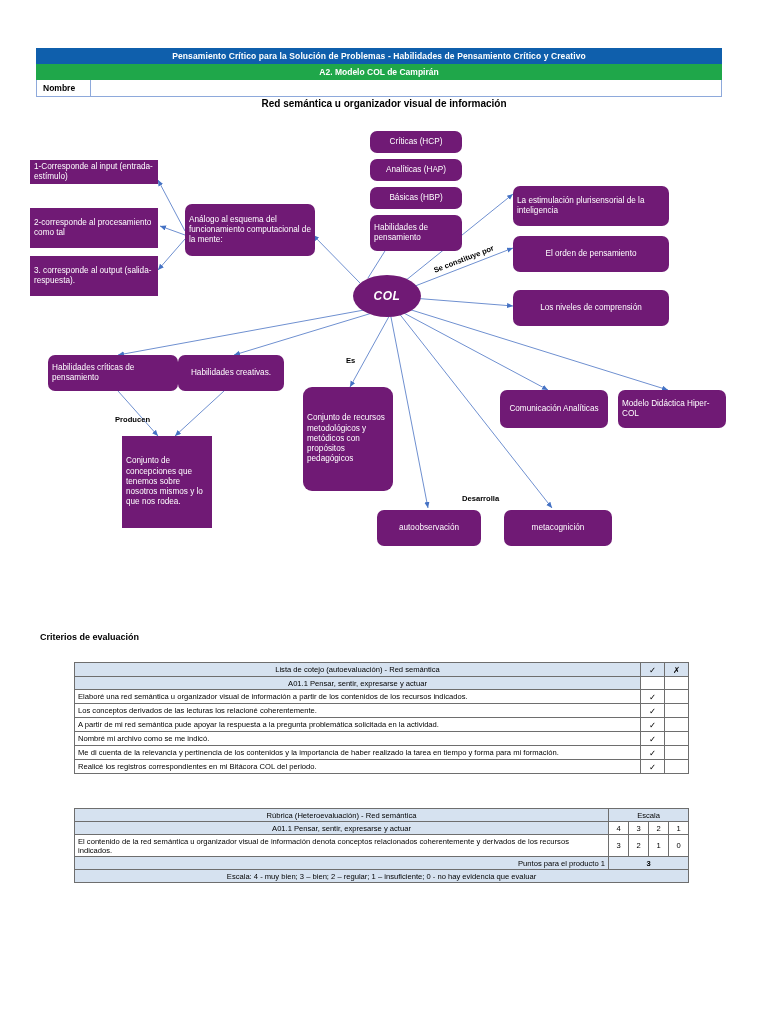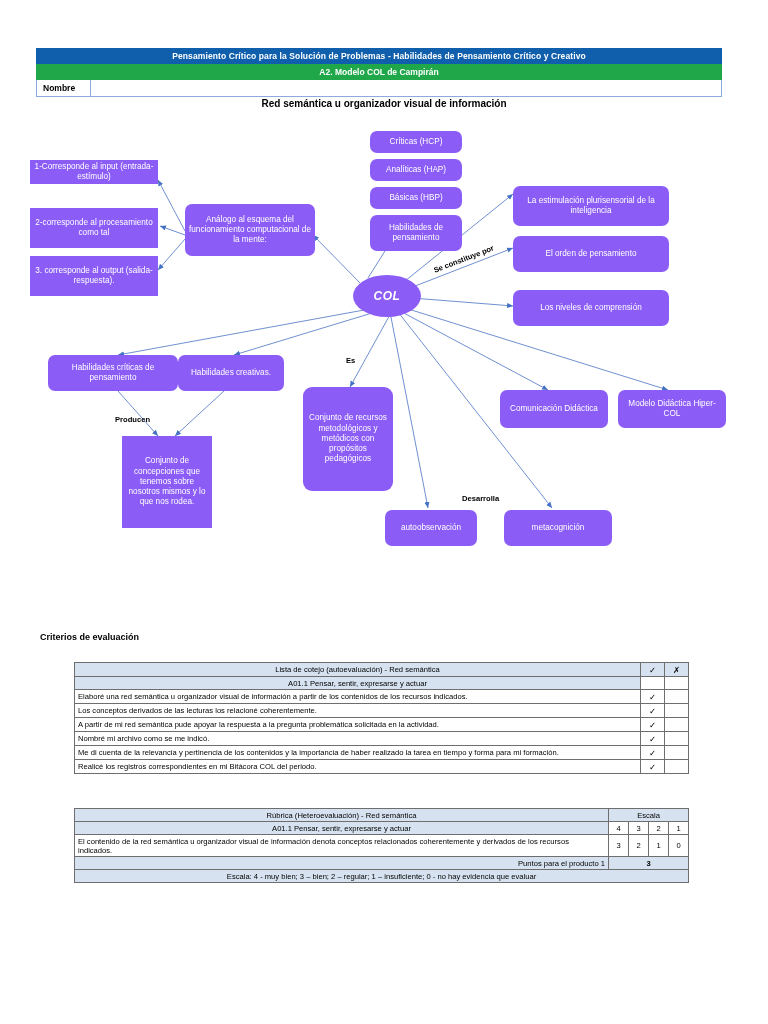--- a/index.html
+++ b/index.html
@@ -42,25 +42,25 @@
     position: absolute; left: 0; top: 98px; width: 768px;
     text-align: center; font-size: 10px; font-weight: bold;
   }
 
   
   #diagram { position: absolute; left: 0; top: 118px; width: 768px; height: 470px; }
   #diagram svg.edges { position: absolute; left: 0; top: 0; width: 768px; height: 470px; }
 
   .node {
     position: absolute;
-    background: #8b5cf6;
+    background: #701a75;
     color: #ffffff;
     font-size: 8.2px;
     line-height: 1.25;
-    text-align: center;
+    text-align: left;
     display: flex; align-items: center; justify-content: center;
     padding: 3px 4px;
     border-radius: 7px;
     z-index: 2;
   }
   .node.square { border-radius: 0; }
   .node.ellipse {
     border-radius: 50%;
     font-style: italic; font-weight: bold; font-size: 12px;
     letter-spacing: .5px;
@@ -171,23 +171,23 @@
   <div class="node" style="left:513px;top:68px;width:156px;height:40px;">La estimulación plurisensorial de la inteligencia</div>
   <div class="node" style="left:513px;top:118px;width:156px;height:36px;">El orden de pensamiento</div>
   <div class="node" style="left:513px;top:172px;width:156px;height:36px;">Los niveles de comprensión</div>
 
   <div class="node" style="left:48px;top:237px;width:130px;height:36px;">Habilidades críticas de pensamiento</div>
   <div class="node" style="left:178px;top:237px;width:106px;height:36px;">Habilidades creativas.</div>
   <div class="node square" style="left:122px;top:318px;width:90px;height:92px;">Conjunto de concepciones que tenemos sobre nosotros mismos y lo que nos rodea.</div>
 
   <div class="node square" style="left:303px;top:269px;width:90px;height:104px;border-radius:9px;">Conjunto de recursos metodológicos y metódicos con propósitos pedagógicos</div>
 
-  <div class="node" style="left:500px;top:272px;width:108px;height:38px;">Comunicación Didáctica</div>
+  <div class="node" style="left:500px;top:272px;width:108px;height:38px;">Comunicación Analíticas</div>
   <div class="node" style="left:618px;top:272px;width:108px;height:38px;">Modelo Didáctica Hiper-COL</div>
-  <div class="node" style="left:377px;top:392px;width:92px;height:36px;margin-left:8px;">autoobservación</div>
+  <div class="node" style="left:377px;top:392px;width:104px;height:36px;">autoobservación</div>
   <div class="node" style="left:504px;top:392px;width:108px;height:36px;">metacognición</div>
 
   <div class="node ellipse" style="left:353px;top:157px;width:68px;height:42px;">COL</div>
 
   <div class="edge-label rot" style="left:434px;top:148px;">Se constituye por</div>
   <div class="edge-label" style="left:346px;top:238px;">Es</div>
   <div class="edge-label" style="left:115px;top:297px;">Producen</div>
   <div class="edge-label" style="left:462px;top:376px;">Desarrolla</div>
 </div>
 

